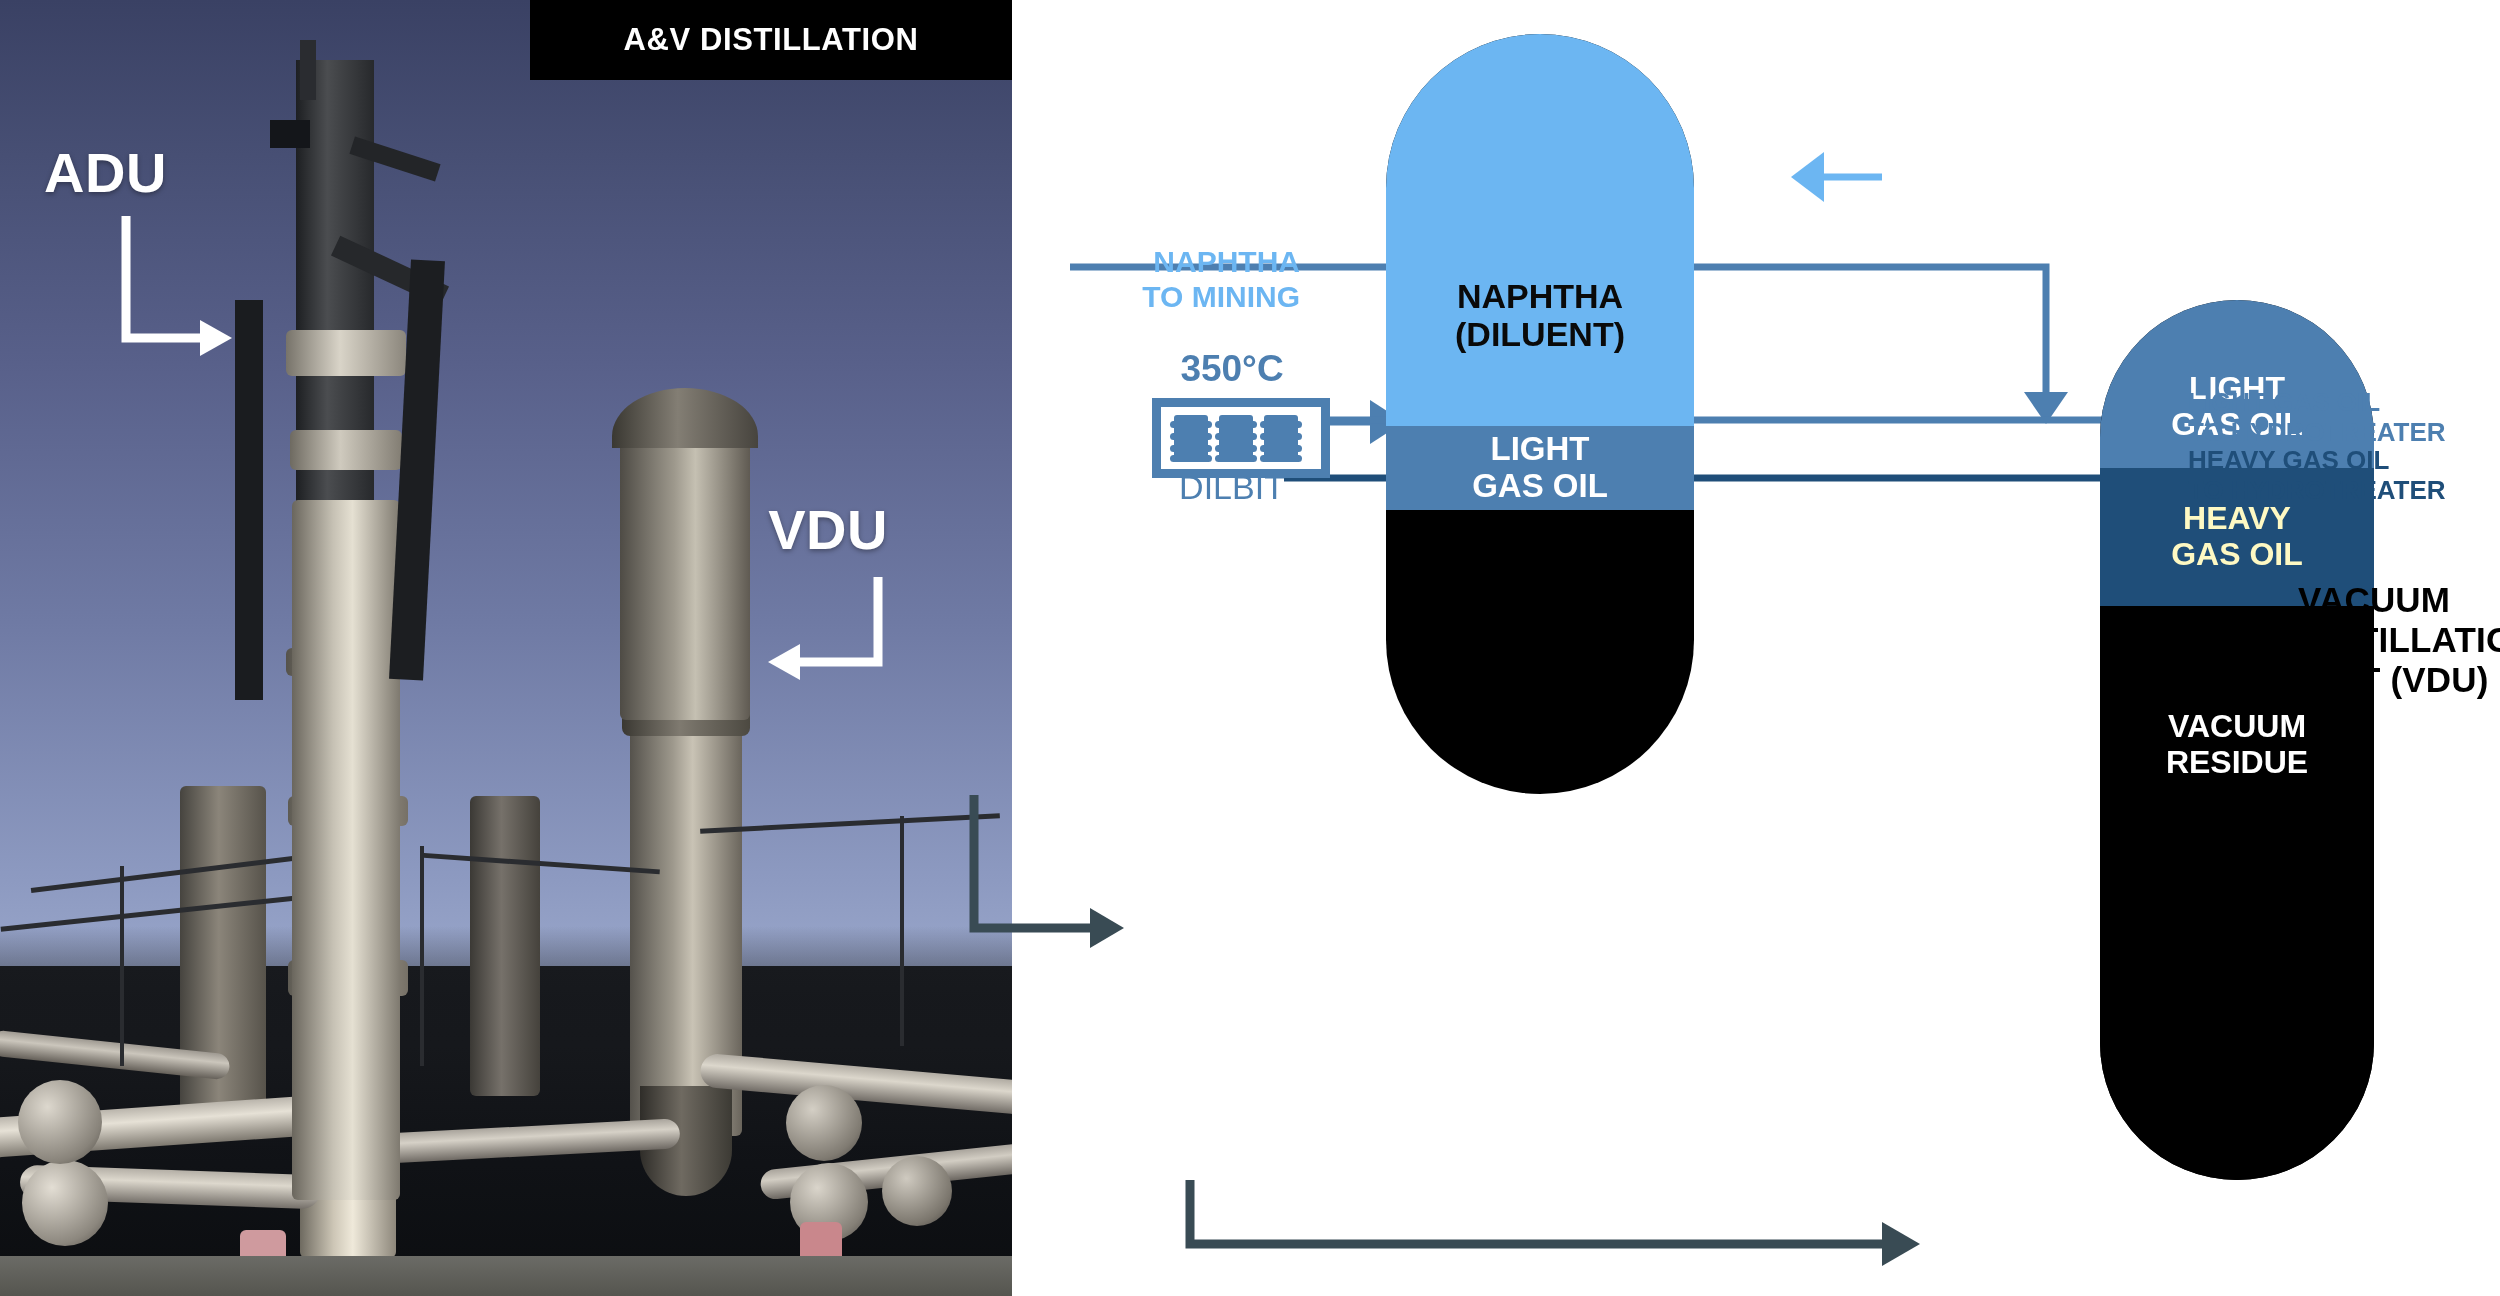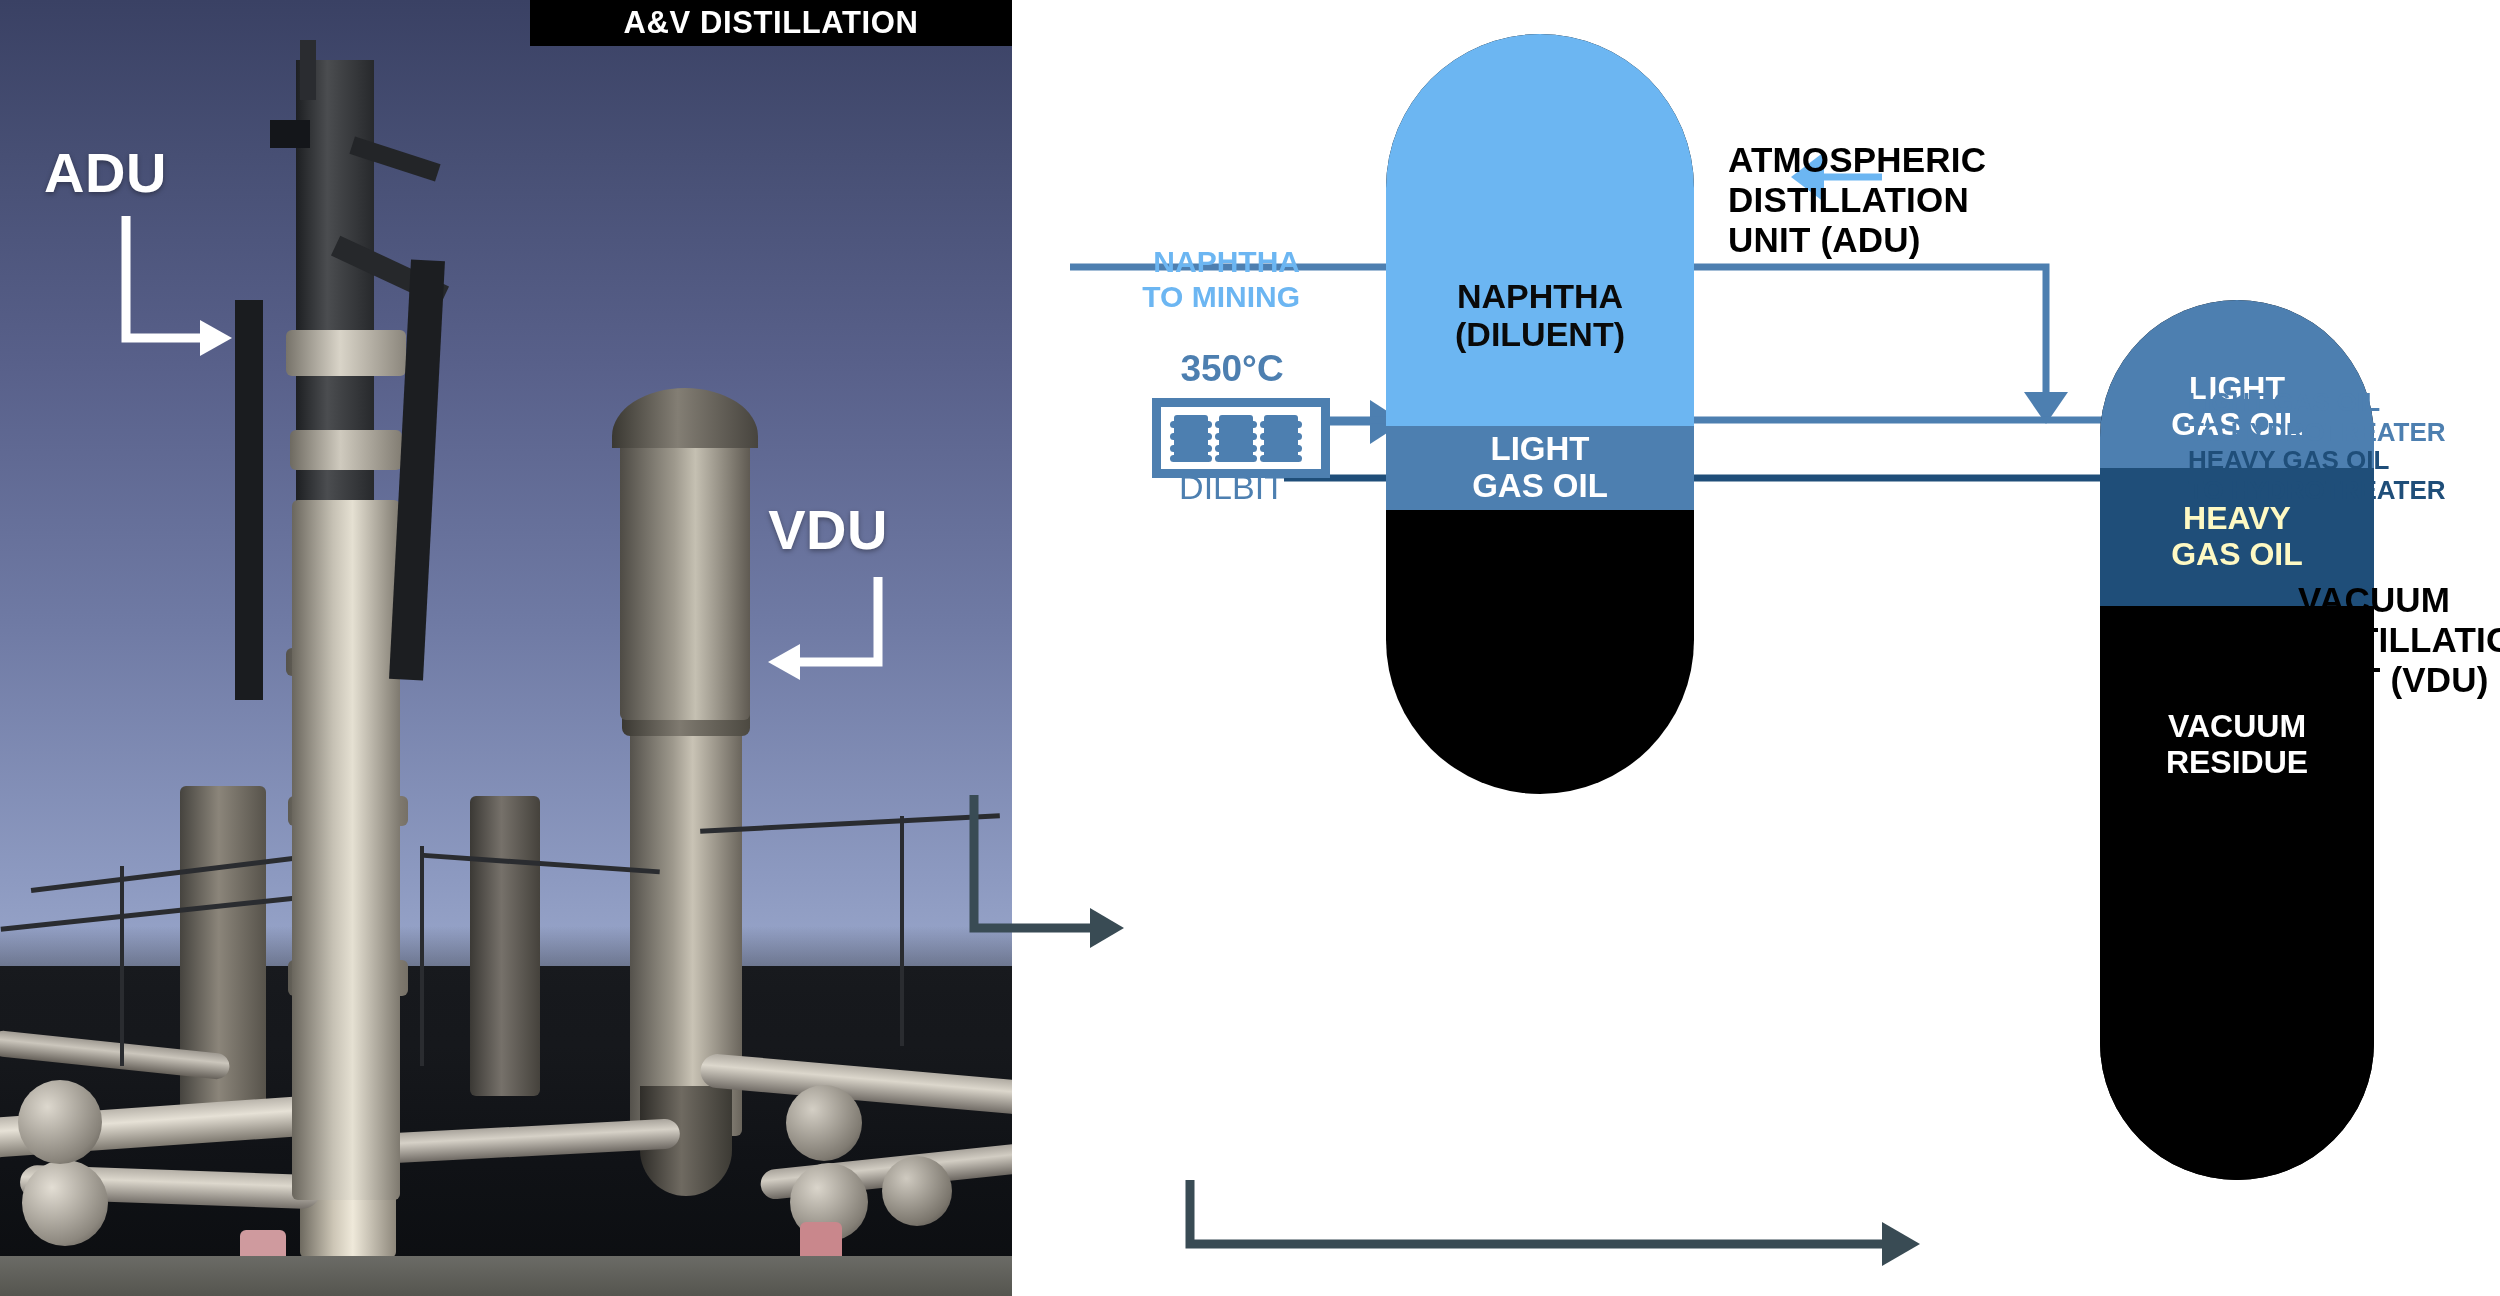--- a/index.html
+++ b/index.html
@@ -17,21 +17,21 @@
   .mass{position:absolute;background:#14161a;}
   .col{position:absolute;border-radius:6px;}
   .pipe{position:absolute;border-radius:40px;}
   .lat{position:absolute;background:#2a2c30;}
 
   .photo-label{position:absolute;color:#fff;font-weight:bold;letter-spacing:.5px;
     text-shadow:0 2px 5px rgba(0,0,0,.35);}
   #adu-label{left:44px;top:140px;font-size:56px;}
   #vdu-label{left:828px;top:497px;font-size:56px;transform:translateX(-50%);}
 
-  .title-bar{position:absolute;left:530px;top:0;width:482px;height:46px;background:#000;
+  .title-bar{position:absolute;left:530px;top:0;width:482px;height:80px;background:#000;
     display:flex;align-items:center;justify-content:center;}
   .title-bar span{color:#fff;font-size:31px;font-weight:bold;letter-spacing:.6px;}
 
   
   .diagram{position:absolute;left:1012px;top:0;width:1488px;height:1296px;background:#fff;}
 
   .vessel{position:absolute;background:#000;overflow:hidden;}
   .band{position:absolute;left:0;width:100%;display:flex;align-items:center;justify-content:center;
     text-align:center;font-weight:bold;line-height:1.12;}
 
@@ -175,23 +175,20 @@
       <div class="band" style="top:0;height:392px;background:#6cb6f2;color:#0a0a0a;font-size:34px;padding-top:170px;box-sizing:border-box;">
         <span style="white-space:pre-line">NAPHTHA
 (DILUENT)</span>
       </div>
       <div class="band" style="top:392px;height:84px;background:#4d7fb0;color:#ffffff;font-size:33px;">
         <span style="white-space:pre-line">LIGHT
 GAS OIL</span>
       </div>
     </div>
 
-    <div class="unit-name" style="left:716px;top:140px;">ATMOSPHERIC
-DISTILLATION
-UNIT (ADU)</div>
 
     <div class="vessel" id="vdu-vessel" style="left:1088px;top:300px;width:274px;height:880px;border-radius:137px;">
       <div class="band" style="top:0;height:172px;background:#4d7fb0;color:#ffffff;font-size:32px;padding-top:42px;box-sizing:border-box;">
         <span style="white-space:pre-line">LIGHT
 GAS OIL</span>
       </div>
       <div class="band" style="top:168px;height:138px;background:#1f4e79;color:#fef9c3;font-size:32px;">
         <span style="white-space:pre-line">HEAVY
 GAS OIL</span>
       </div>

